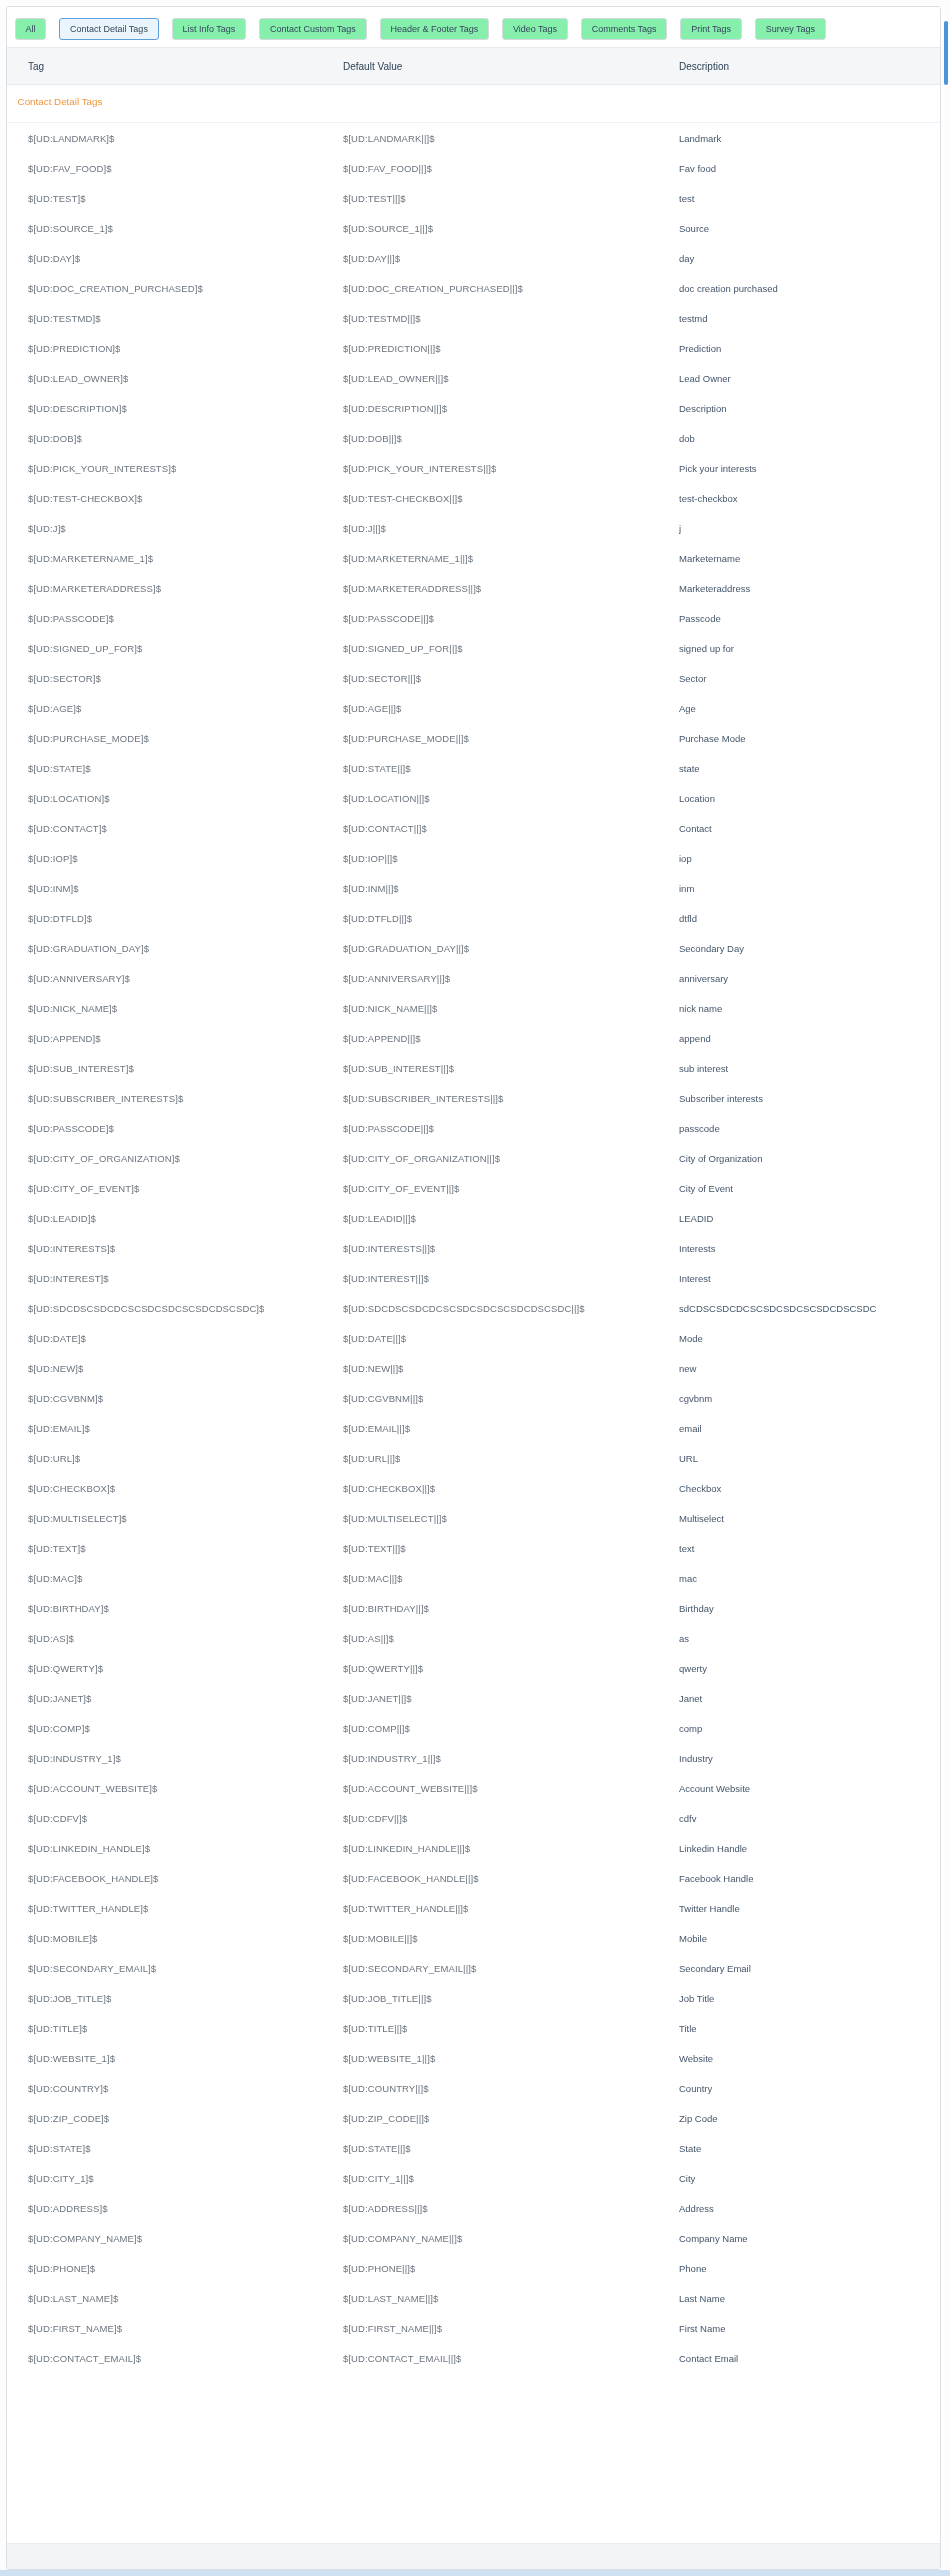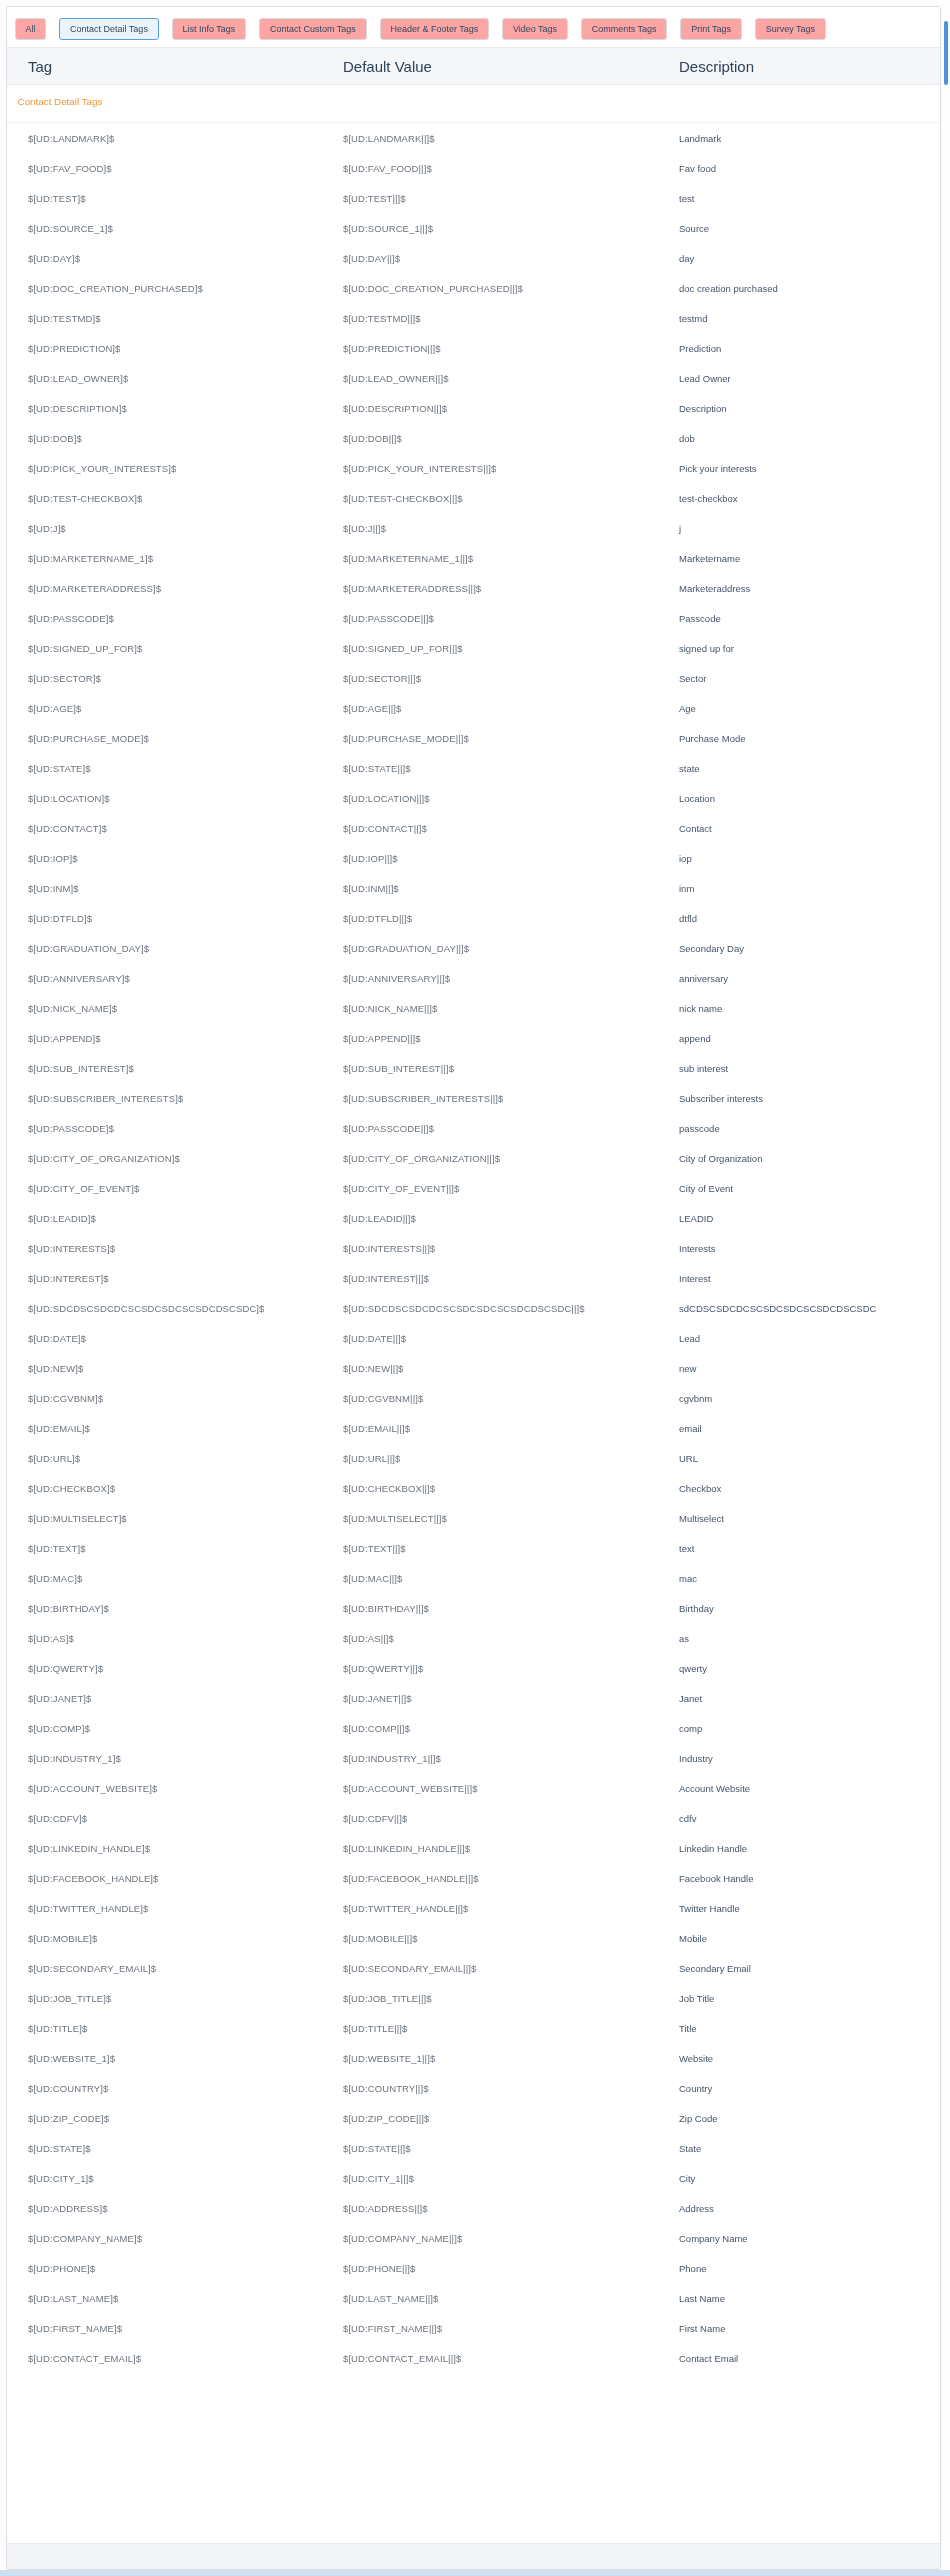--- a/index.html
+++ b/index.html
@@ -5,29 +5,29 @@
   * { box-sizing: border-box; margin: 0; padding: 0; }
   html, body { width: 951px; height: 2576px; background: #fdfdfd; font-family: "Liberation Sans", "DejaVu Sans", sans-serif; }
   .panel {
     position: absolute; left: 6px; top: 6px; width: 935px; height: 2564px;
     background: #ffffff; border: 0.8px solid #d9dee4; border-radius: 3px; overflow: hidden;
   }
   
   .tabbar { position: absolute; left: 0; top: 0; width: 100%; height: 40px; background: #ffffff; padding: 11.3px 0 0 7.6px; white-space: nowrap; }
   .tab {
     display: inline-block; margin-right: 13px; padding: 4.5px 9.8px; font-size: 9px; color: #33475b;
-    background: #fca5a5; border: 0.8px solid #d5dade; border-radius: 3px; cursor: pointer; line-height: 10.6px;
+    background: #86efac; border: 0.8px solid #d5dade; border-radius: 3px; cursor: pointer; line-height: 10.6px;
   }
   .tab.active { background: #eaf4fc; border-color: #5b9fdc; }
   
   .thead {
     position: absolute; left: 0; top: 40px; width: 100%; height: 38px;
     background: #f5f6f8; border-top: 0.8px solid #e7eaee; border-bottom: 0.8px solid #e7eaee;
     display: grid; grid-template-columns: 315px 336px auto; align-items: center; padding-left: 21px;
-    font-size: 15px; color: #2e4256;
+    font-size: 10px; color: #2e4256;
   }
   
   .section-title-wrap { position: absolute; left: 0; top: 78px; width: 100%; height: 38px; border-bottom: 0.8px solid #eef1f4; }
   .section-title { position: absolute; left: 10.6px; top: 11.3px; font-size: 9.8px; color: #f0943c; }
   
   .rows { position: absolute; left: 0; top: 116px; width: 100%; }
   .row {
     height: 30px; display: grid; grid-template-columns: 315px 336px auto; align-items: center;
     padding-left: 21px; background: #ffffff; cursor: pointer;
   }
@@ -253,21 +253,21 @@
         <span class="cell-desc">Interest</span>
       </div>
       <div class="row">
         <span class="cell-tag">$[UD:SDCDSCSDCDCSCSDCSDCSCSDCDSCSDC]$</span>
         <span class="cell-default">$[UD:SDCDSCSDCDCSCSDCSDCSCSDCDSCSDC||]$</span>
         <span class="cell-desc">sdCDSCSDCDCSCSDCSDCSCSDCDSCSDC</span>
       </div>
       <div class="row">
         <span class="cell-tag">$[UD:DATE]$</span>
         <span class="cell-default">$[UD:DATE||]$</span>
-        <span class="cell-desc">Lead</span>
+        <span class="cell-desc">Mode</span>
       </div>
       <div class="row">
         <span class="cell-tag">$[UD:NEW]$</span>
         <span class="cell-default">$[UD:NEW||]$</span>
         <span class="cell-desc">new</span>
       </div>
       <div class="row">
         <span class="cell-tag">$[UD:CGVBNM]$</span>
         <span class="cell-default">$[UD:CGVBNM||]$</span>
         <span class="cell-desc">cgvbnm</span>

